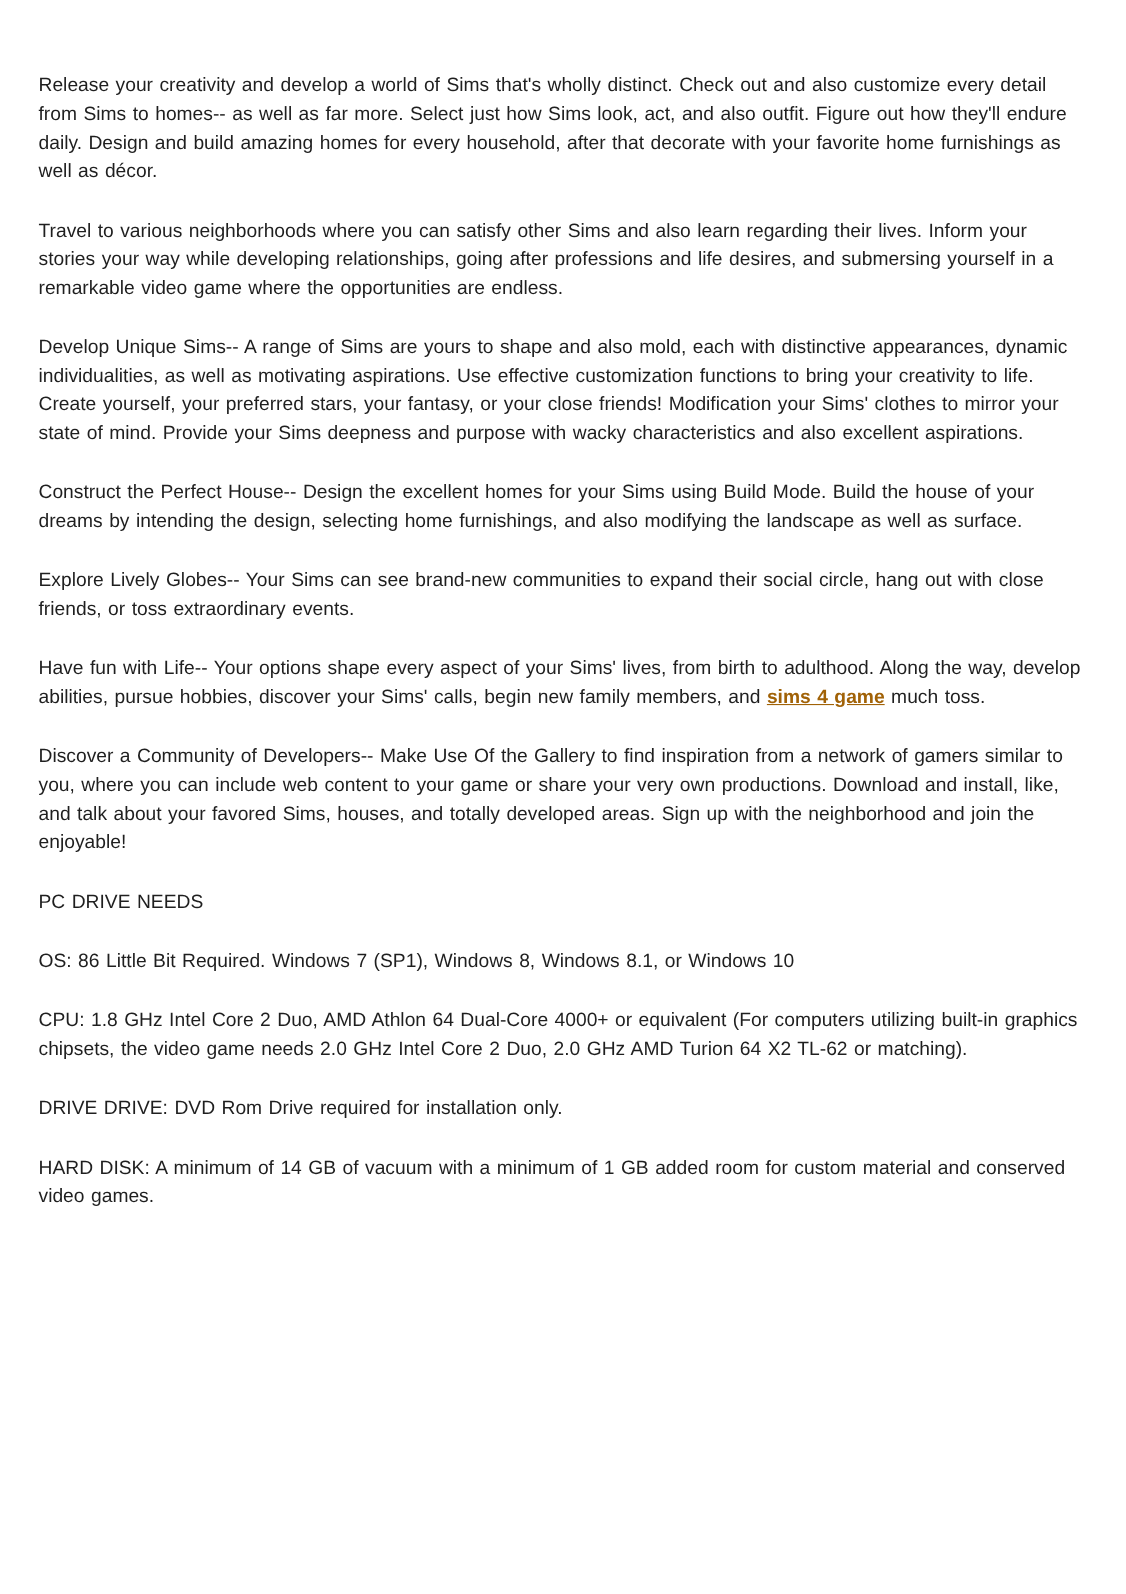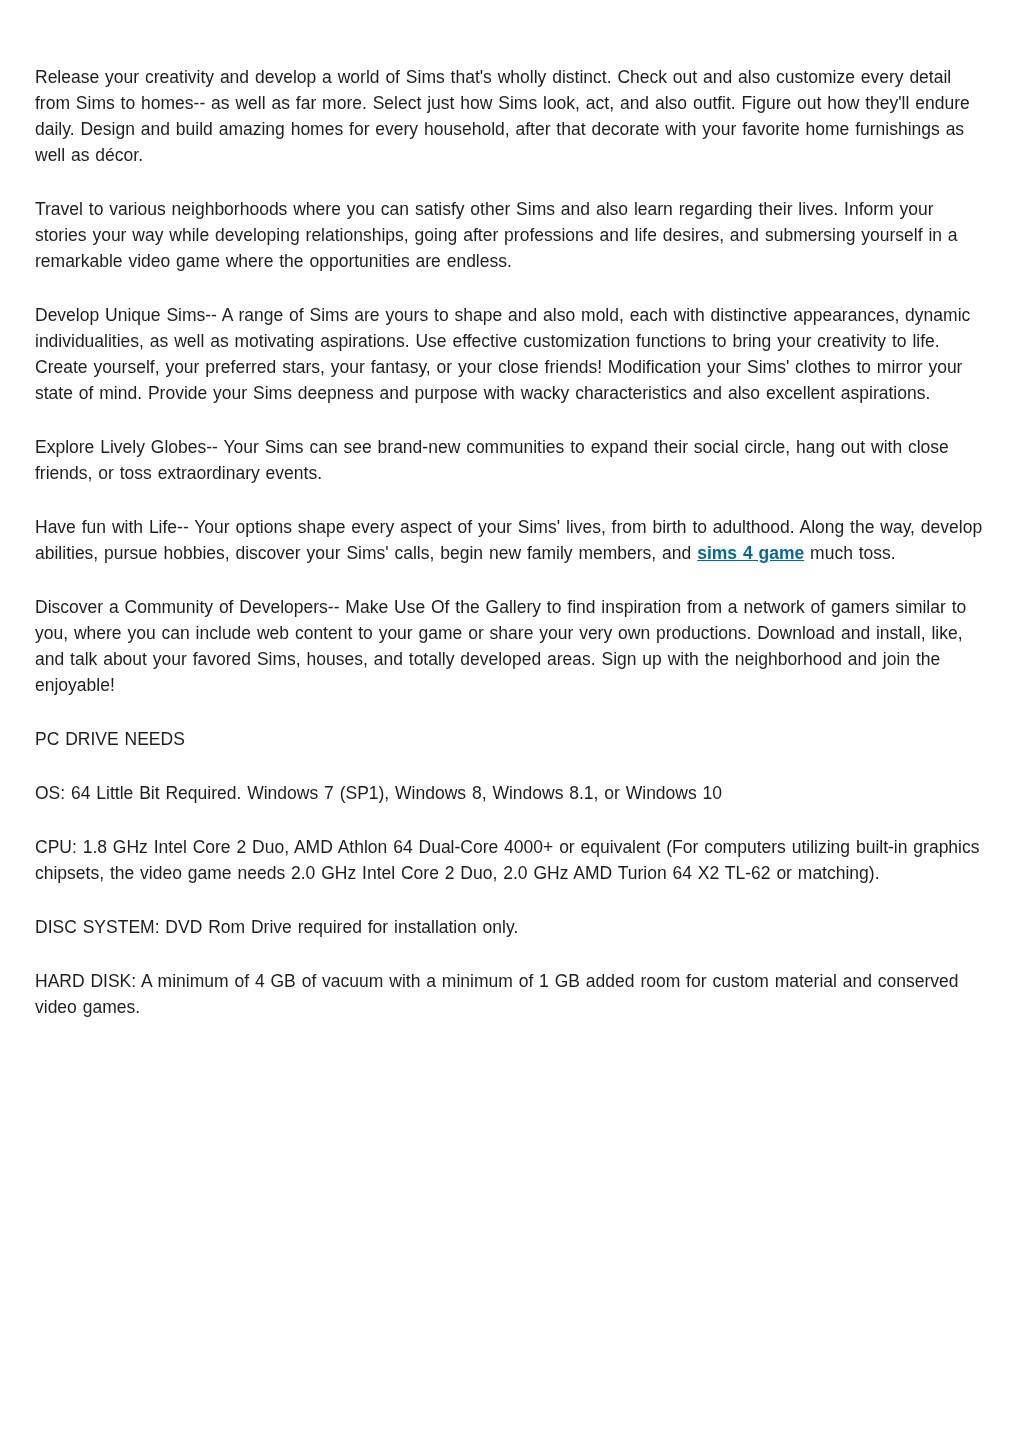--- a/index.html
+++ b/index.html
@@ -21,50 +21,51 @@
     background: #ffffff;
   }
   .page p {
     margin: 0 0 28px 0;
     font-size: 17.5px;
     line-height: 26px;
     color: #1f1f1f;
     word-spacing: 1px;
   }
   .page a.inline-link {
-    color: #0369a1;
+    color: #a16207;
     font-weight: bold;
     text-decoration: underline;
     cursor: pointer;
   }
 </style>
 </head>
 <body>
 
 <div class="page">
 
   <p>Release your creativity and develop a world of Sims that's wholly distinct. Check out and also customize every detail from Sims to homes-- as well as far more. Select just how Sims look, act, and also outfit. Figure out how they'll endure daily. Design and build amazing homes for every household, after that decorate with your favorite home furnishings as well as décor.</p>
 
   <p>Travel to various neighborhoods where you can satisfy other Sims and also learn regarding their lives. Inform your stories your way while developing relationships, going after professions and life desires, and submersing yourself in a remarkable video game where the opportunities are endless.</p>
 
   <p>Develop Unique Sims-- A range of Sims are yours to shape and also mold, each with distinctive appearances, dynamic individualities, as well as motivating aspirations. Use effective customization functions to bring your creativity to life. Create yourself, your preferred stars, your fantasy, or your close friends! Modification your Sims' clothes to mirror your state of mind. Provide your Sims deepness and purpose with wacky characteristics and also excellent aspirations.</p>
 
+  <p>Construct the Perfect House-- Design the excellent homes for your Sims using Build Mode. Build the house of your dreams by intending the design, selecting home furnishings, and also modifying the landscape as well as surface.</p>
 
   <p>Explore Lively Globes-- Your Sims can see brand-new communities to expand their social circle, hang out with close friends, or toss extraordinary events.</p>
 
   <p><span>Have fun with Life-- Your options shape every aspect of your Sims' lives, from birth to adulthood. Along the way, develop abilities, pursue hobbies, discover your Sims' calls, begin new family members, and </span><a class="inline-link" href="#">sims 4 game</a><span> much toss.</span></p>
 
   <p>Discover a Community of Developers-- Make Use Of the Gallery to find inspiration from a network of gamers similar to you, where you can include web content to your game or share your very own productions. Download and install, like, and talk about your favored Sims, houses, and totally developed areas. Sign up with the neighborhood and join the enjoyable!</p>
 
   <p>PC DRIVE NEEDS</p>
 
 
-  <p>OS: 64 Little Bit Required. Windows 7 (SP1), Windows 8, Windows 8.1, or Windows 10</p>
+  <p>OS: 86 Little Bit Required. Windows 7 (SP1), Windows 8, Windows 8.1, or Windows 10</p>
 
   <p>CPU: 1.8 GHz Intel Core 2 Duo, AMD Athlon 64 Dual-Core 4000+ or equivalent (For computers utilizing built-in graphics chipsets, the video game needs 2.0 GHz Intel Core 2 Duo, 2.0 GHz AMD Turion 64 X2 TL-62 or matching).</p>
 
 
-  <p>DISC SYSTEM: DVD Rom Drive required for installation only.</p>
+  <p>DRIVE DRIVE: DVD Rom Drive required for installation only.</p>
 
-  <p>HARD DISK: A minimum of 4 GB of vacuum with a minimum of 1 GB added room for custom material and conserved video games.</p>
+  <p>HARD DISK: A minimum of 14 GB of vacuum with a minimum of 1 GB added room for custom material and conserved video games.</p>
 
 
 </div>
 
 </body></html>

